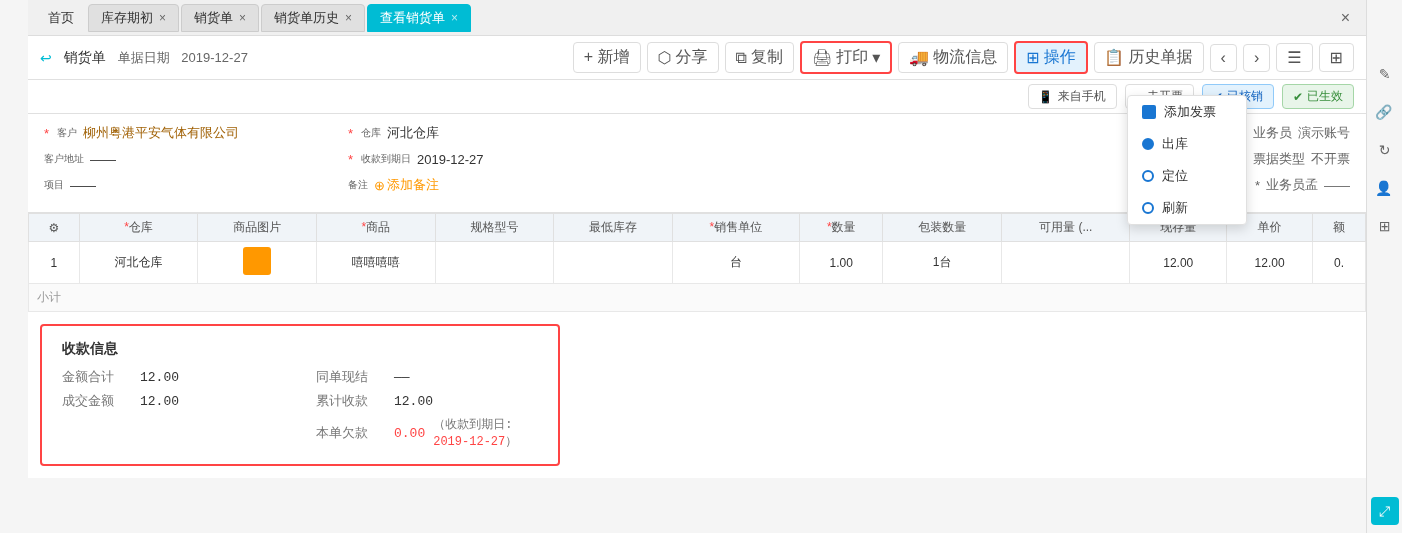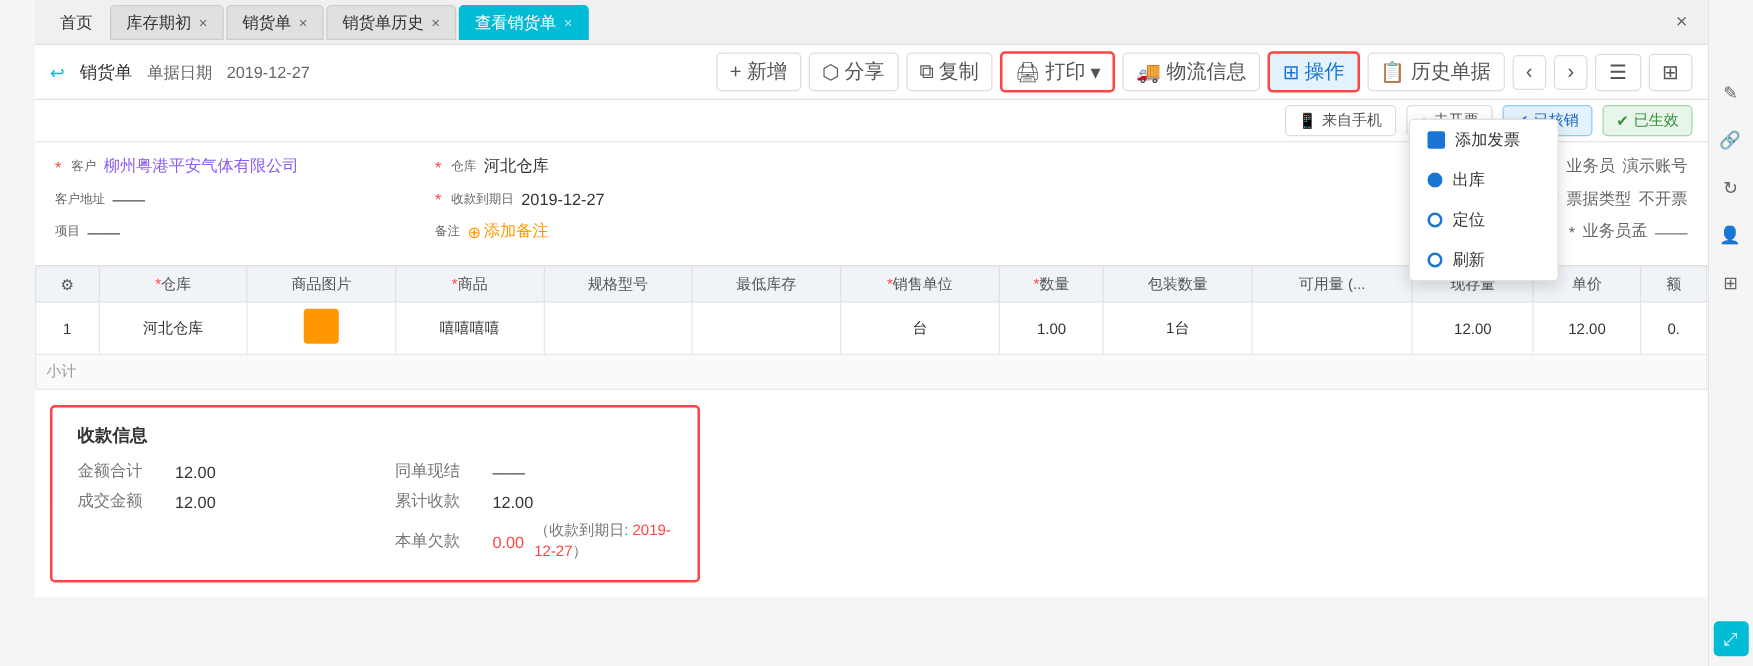--- a/index.html
+++ b/index.html
@@ -49,21 +49,21 @@
     .btn-action.green { background: #e8f5e9; color: #388e3c; border-color: #a5d6a7; }
     .btn-action.blue { background: #e3f2fd; color: #1565c0; border-color: #90caf9; }
 
     
     .form-area { background: #fff; padding: 10px 16px; border-bottom: 1px solid #e0e0e0; }
     .form-row { display: flex; align-items: center; margin-bottom: 8px; gap: 24px; }
     .form-field { display: flex; align-items: center; gap: 6px; min-width: 280px; }
     .form-field .label { color: #666; font-size: 10px; white-space: nowrap; }
     .form-field .required { color: #f44; margin-right: 2px; }
     .form-field .value { color: #333; font-size: 13px; }
-    .form-field .value.link { color: #8b5cf6; cursor: pointer; }
+    .form-field .value.link { color: #a16207; cursor: pointer; }
     .add-note { color: #ff9800; cursor: pointer; display: flex; align-items: center; gap: 2px; }
     .form-right { margin-left: auto; display: flex; align-items: center; gap: 6px; color: #666; }
 
     
     .table-wrap { background: #fff; overflow-x: auto; }
     table { width: 100%; border-collapse: collapse; font-size: 12px; }
     thead th {
       background: #f0f4f8; border: 1px solid #e0e0e0; padding: 5px 8px;
       text-align: center; color: #555; font-weight: 500; white-space: nowrap;
     }
@@ -77,21 +77,21 @@
     .gear-cell { background: #f0f4f8 !important; }
     .product-thumb { width: 28px; height: 28px; background: #ff9800; border-radius: 3px; display: inline-block; }
 
     
     .payment-box {
       border: 2px solid #f44; border-radius: 4px; background: #fff; padding: 14px 20px;
       margin: 8px 12px; max-width: 520px; display: inline-block;
     }
     .payment-title { font-size: 14px; font-weight: 600; color: #333; margin-bottom: 10px; }
     .payment-grid { display: grid; grid-template-columns: 1fr 1fr; gap: 6px 32px; }
-    .pay-item { display: flex; align-items: center; gap: 8px; font-size: 13px; color: #555; }
+    .pay-item { display: flex; align-items: center; gap: 8px; font-size: 13px; color: #555; font-family: Liberation Mono, monospace; }
     .pay-item .pay-label { min-width: 70px; color: #777; }
     .pay-item .pay-value { color: #333; }
     .pay-item .pay-value.red { color: #f44; }
     .pay-item .pay-value.note { color: #777; font-size: 12px; }
 
     
     .dropdown-overlay {
       position: fixed; top: 95px; right: 155px; z-index: 1000;
       background: #fff; border: 1px solid #e0e0e0; border-radius: 4px;
       box-shadow: 0 4px 12px rgba(0,0,0,0.15); min-width: 120px;

